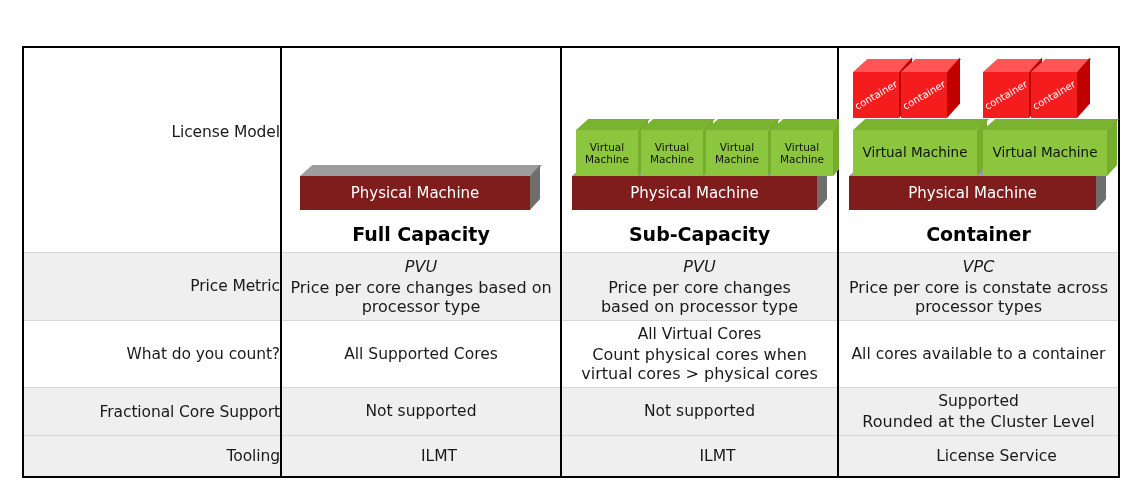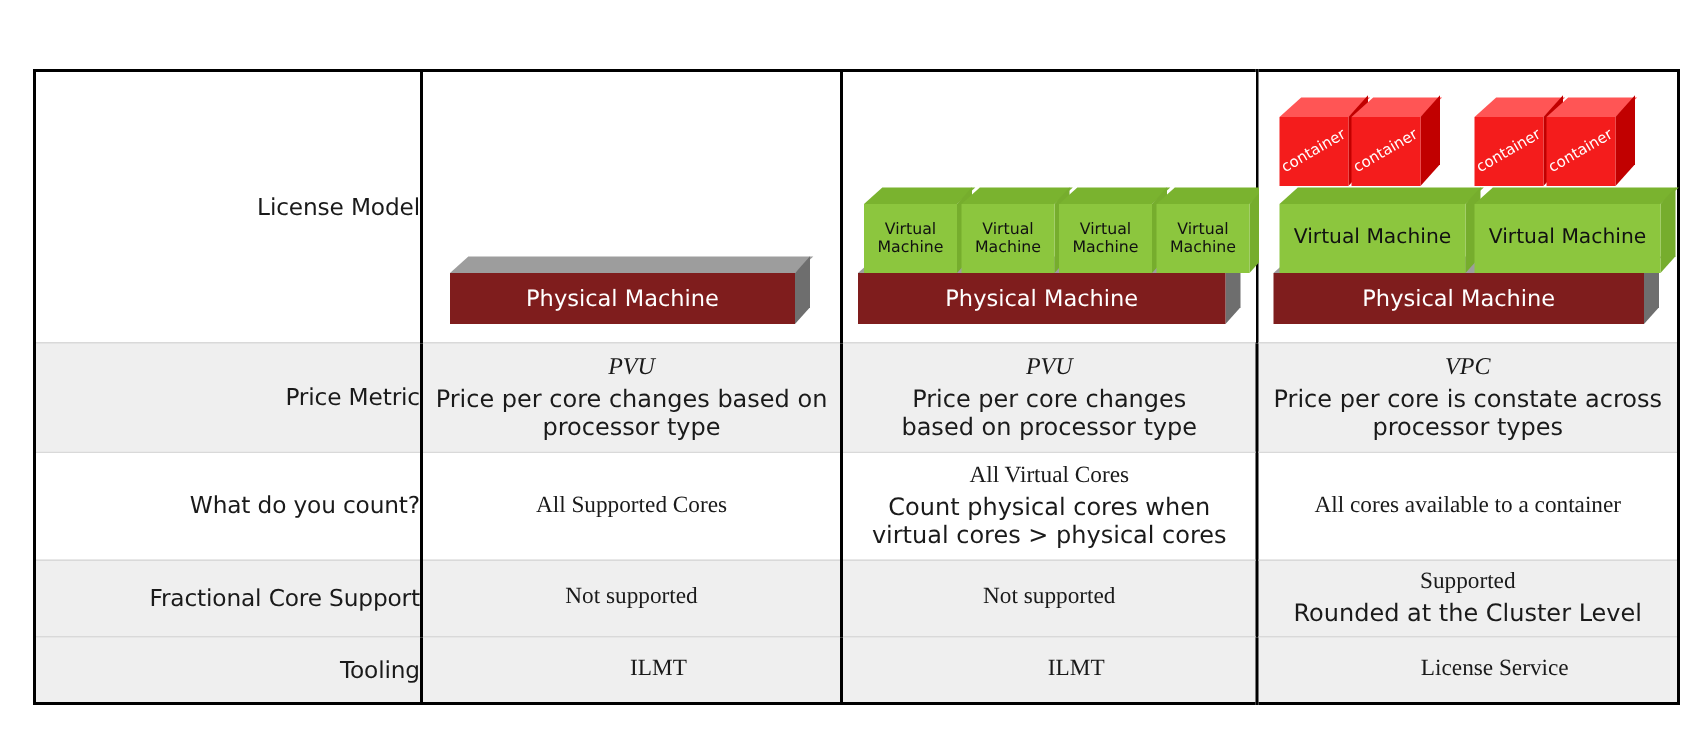--- a/index.html
+++ b/index.html
@@ -93,21 +93,20 @@
   .cell {
     text-align: center;
     padding: 4px 7px;
     font-family: "DejaVu Sans", sans-serif;
     color: #1a1a1a;
   }
   .cell .big {
     font-size: 15.5px;
     line-height: 1.22;
     display: block;
-    font-family: Liberation Serif, serif;
   }
   .cell .big.ital {
     font-style: italic;
     font-size: 16px;
   }
   .cell .sub {
     display: block;
     font-size: 16px;
     line-height: 1.2;
     margin-top: 1px;
@@ -365,20 +364,26 @@
                 <div class="ct-front">
                   <span>container</span>
                 </div>
               </div>
 
             </div>
           </div>
         </td>
       </tr>
 
+      <tr class="plain">
+        <td></td>
+        <td class="coltitle vsep-l">Full Capacity</td>
+        <td class="coltitle vsep-l">Sub-Capacity</td>
+        <td class="coltitle vsep-l">Container</td>
+      </tr>
 
       <tr class="shaded datarow r-price">
         <td class="lbl">Price Metric</td>
         <td class="vsep-l">
           <div class="cell">
             <span class="big ital">PVU</span>
             <span class="sub">Price per core changes based on processor type</span>
           </div>
         </td>
         <td class="vsep-l">

